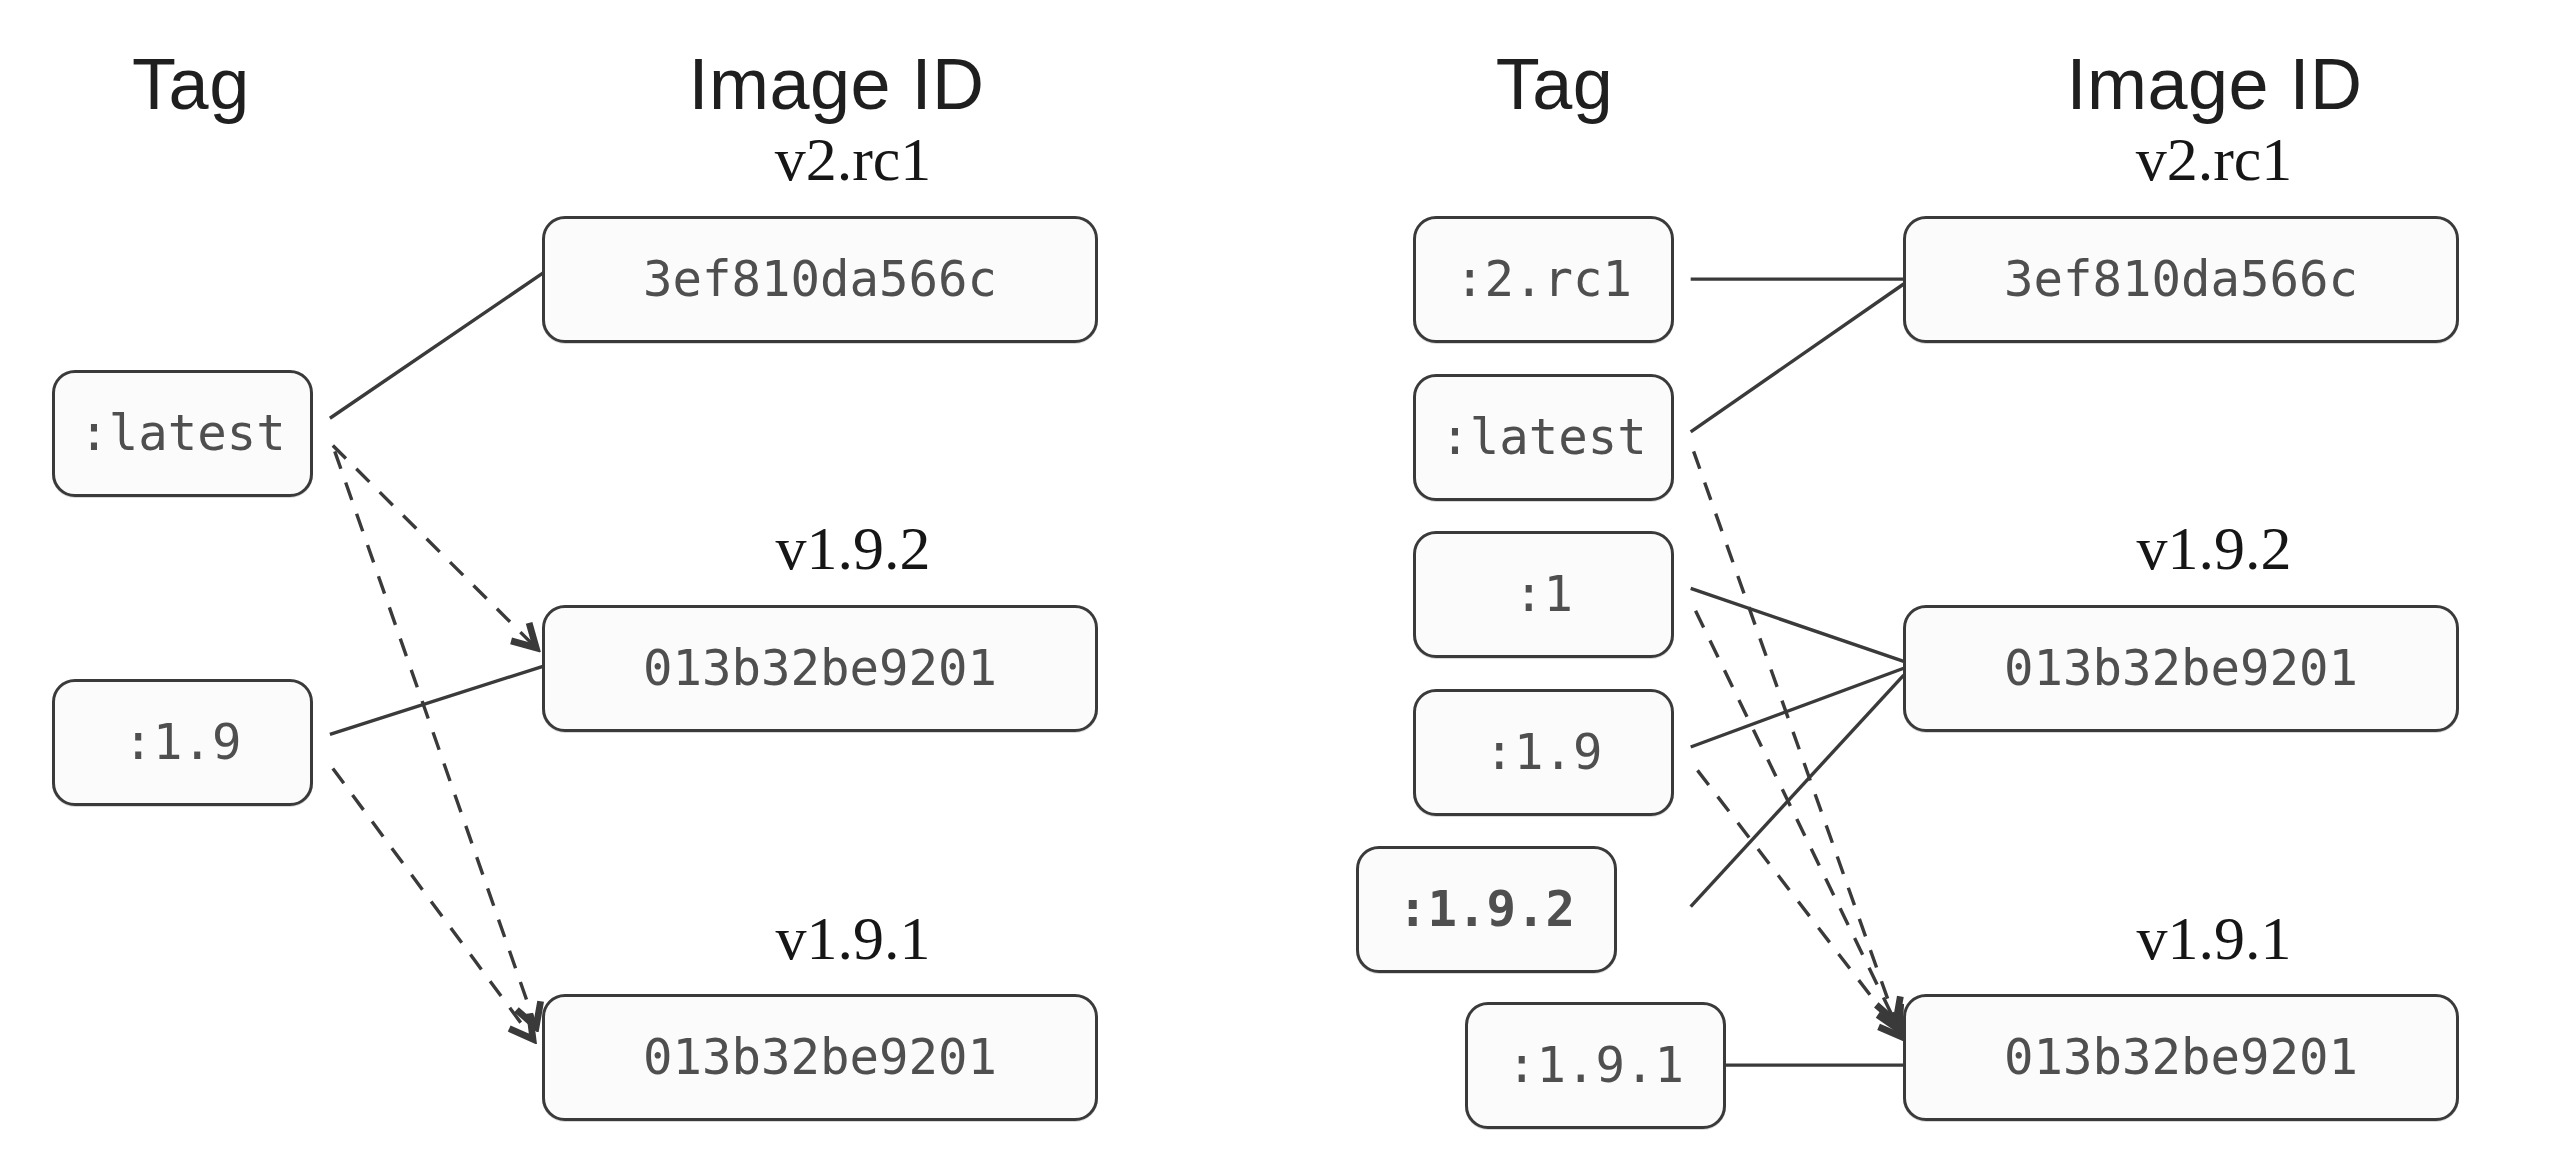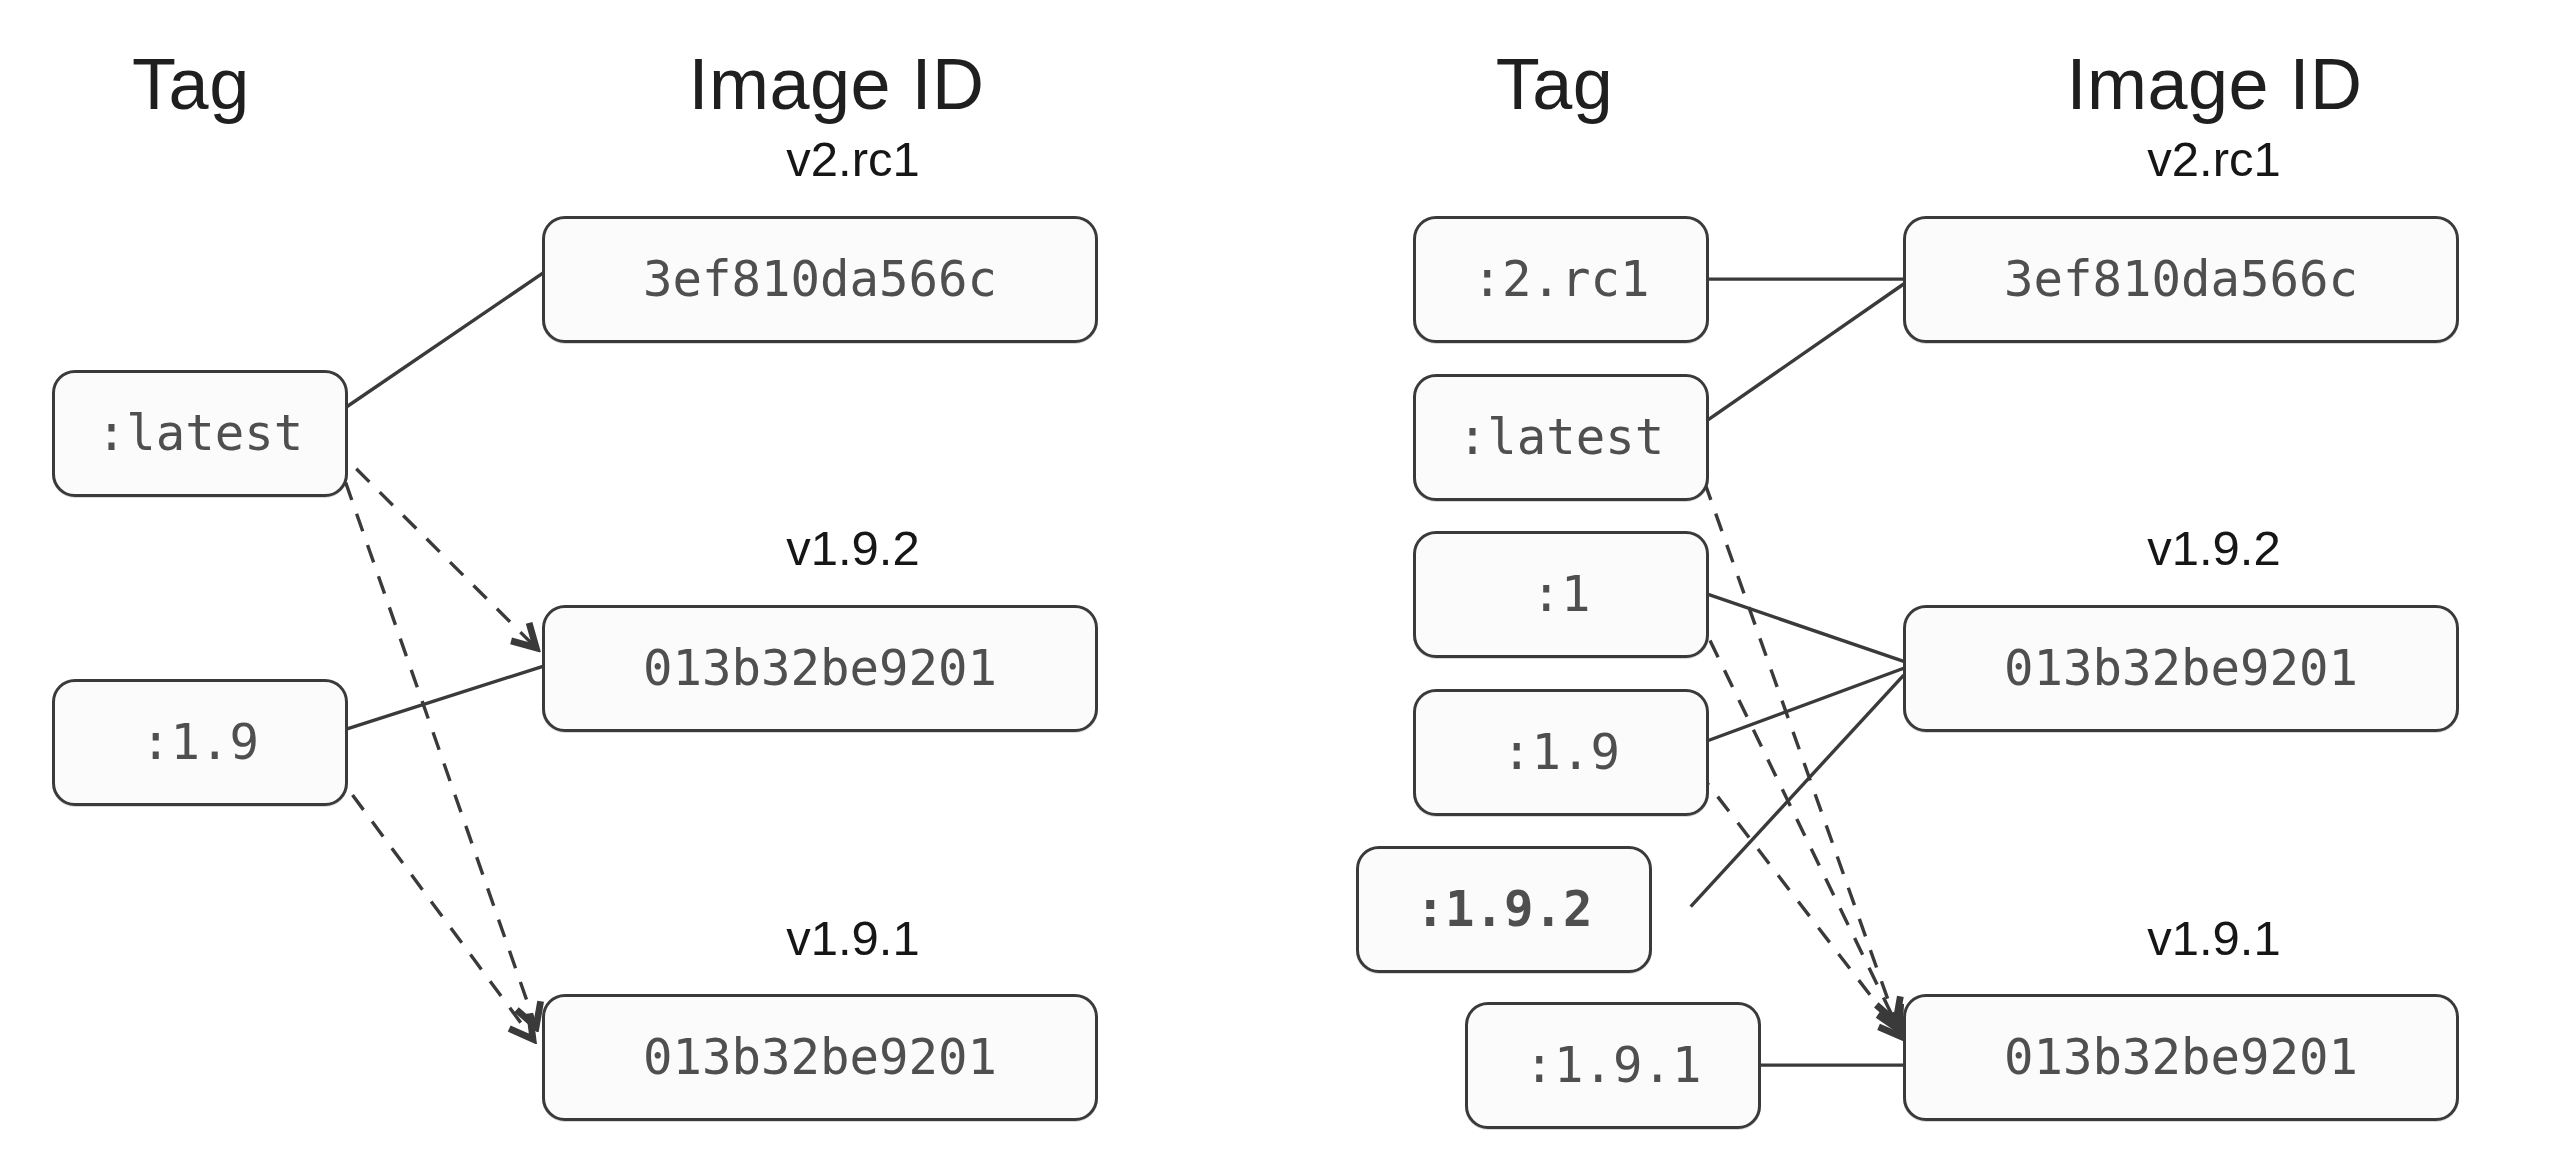--- a/index.html
+++ b/index.html
@@ -36,38 +36,39 @@
     text-align: center;
     font-size: 72px;
     line-height: 78px;
     color: var(--heading-text);
     letter-spacing: 0.5px;
   }
   .ver-label {
     position: absolute;
     width: 350px;
     text-align: center;
-    font-size: 49px;
+    font-size: 62px;
     line-height: 56px;
     color: var(--label-text);
+    font-family: Liberation Serif, serif;
   }
   .node {
     position: absolute;
     border: 3.9px solid var(--box-border);
     border-radius: 23px;
     background: var(--box-fill);
     display: flex;
     align-items: center;
     justify-content: center;
     font-family: "DejaVu Sans Mono", "Liberation Mono", monospace;
     font-size: 49px;
     color: var(--mono-text);
     box-shadow: 0 1px 0 rgba(0,0,0,0.15);
   }
-  .tag-node { width: 296px; height: 127px; }
+  .tag-node { width: 261px; height: 127px; }
   .image-node { width: 556px; height: 127px; }
 </style>
 </head>
 <body>
 
 <div class="stage">
 
   <svg class="edges" viewBox="0 0 2648 1208">
     <defs>
       <marker id="arrowhead" viewBox="0 0 12 12" refX="9" refY="6" markerWidth="10" markerHeight="10" orient="auto-start-reverse">

